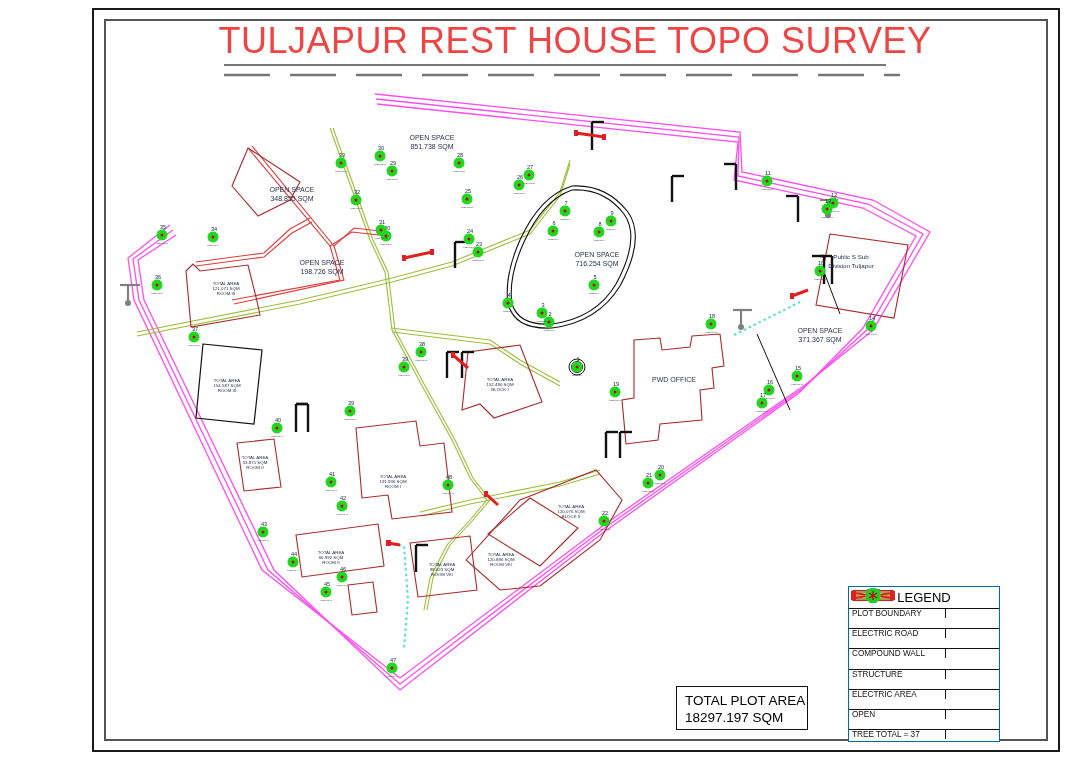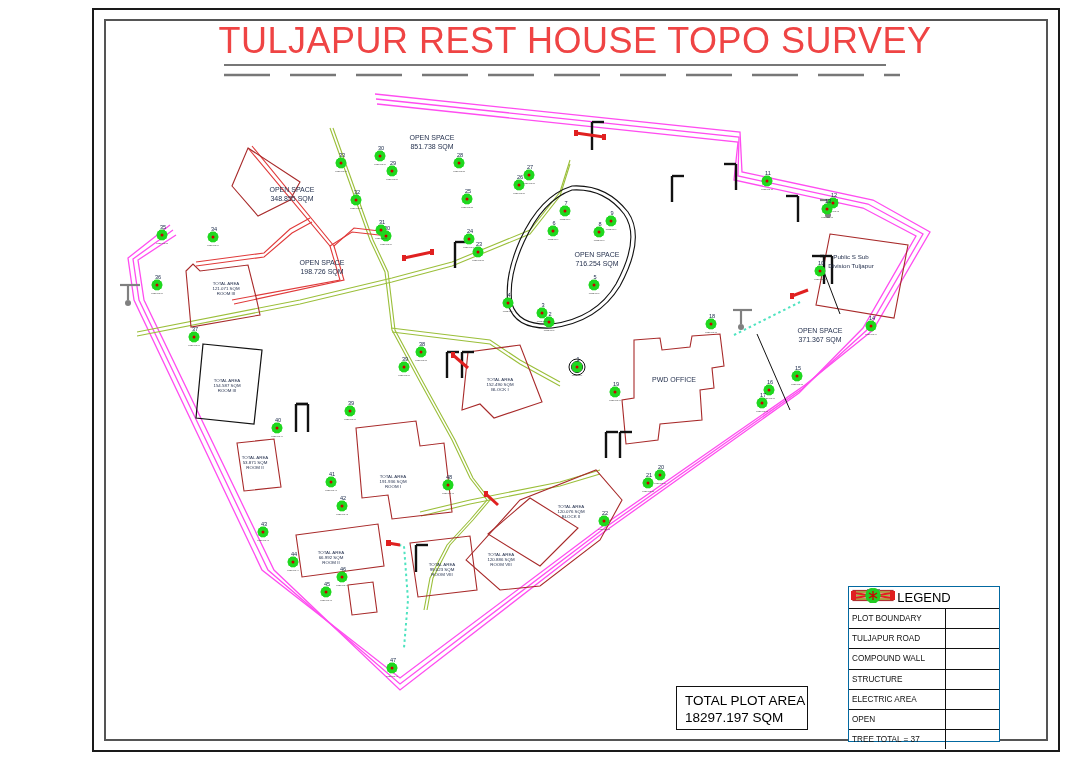--- a/index.html
+++ b/index.html
@@ -12,21 +12,21 @@
   svg{position:absolute;left:0;top:0;}
   .lbl{font-family:"Liberation Sans",sans-serif;fill:#1a2a55;}
   .lbl-os{font-size:7px;fill:#26324f;}
   .lbl-ta{font-size:4.4px;fill:#26324f;}
   .lbl-pwd{font-size:7px;fill:#26324f;}
   .lbl-pub{font-size:6.2px;fill:#26324f;}
   .tnum{font-size:5.6px;fill:#20304f;}
   .ttag{font-size:2px;fill:#444;}
   .legend-box{position:absolute;left:816px;top:586px;width:152px;height:156px;border:1px solid #0369a1;box-sizing:border-box;background:#fff;margin-left:32px;}
   .legend-title{height:21px;border-bottom:1px solid #111;display:flex;align-items:center;justify-content:center;font-size:13px;color:#000;}
-  .legend-row{height:19.2px;display:flex;border-bottom:1px solid #111;}
+  .legend-row{height:19.2px;display:flex;border-bottom:1px solid #111;flex-direction:column;}
   .legend-row:last-child{border-bottom:none;}
   .legend-name{width:97px;border-right:1px solid #111;display:flex;align-items:center;padding-left:3px;font-size:8.2px;color:#111;box-sizing:border-box;}
   .legend-sym{flex:1;display:flex;align-items:center;justify-content:center;}
   .total-box{position:absolute;left:676px;top:686px;width:132px;height:44px;border:1px solid #111;background:#fff;box-sizing:border-box;padding:5px 0 8px 8px;}
   .total-box div{font-size:13.5px;color:#000;line-height:17px;}
 </style>
 </head>
 <body>
 
 <div id="sheet">
@@ -1222,21 +1222,21 @@
           <div class="legend-name">PLOT BOUNDARY</div>
           <div class="legend-sym">
             <svg width="48" height="17">
               <line x1="2" y1="5" x2="46" y2="5" stroke="#ff4df0" stroke-width="1.4"></line>
               <line x1="2" y1="8.5" x2="46" y2="8.5" stroke="#ff4df0" stroke-width="1.4"></line>
               <line x1="2" y1="12" x2="46" y2="12" stroke="#ff4df0" stroke-width="1.4"></line>
             </svg>
           </div>
         </div>
         <div class="legend-row">
-          <div class="legend-name">TULJAPUR ROAD</div>
+          <div class="legend-name">ELECTRIC ROAD</div>
           <div class="legend-sym">
             <svg width="48" height="17">
               <line x1="2" y1="5" x2="46" y2="5" stroke="#e03a3a" stroke-width="1.4"></line>
               <line x1="2" y1="8.5" x2="46" y2="8.5" stroke="#e03a3a" stroke-width="1.4"></line>
               <line x1="2" y1="12" x2="46" y2="12" stroke="#e03a3a" stroke-width="1.4"></line>
             </svg>
           </div>
         </div>
         <div class="legend-row">
           <div class="legend-name">COMPOUND WALL</div>

